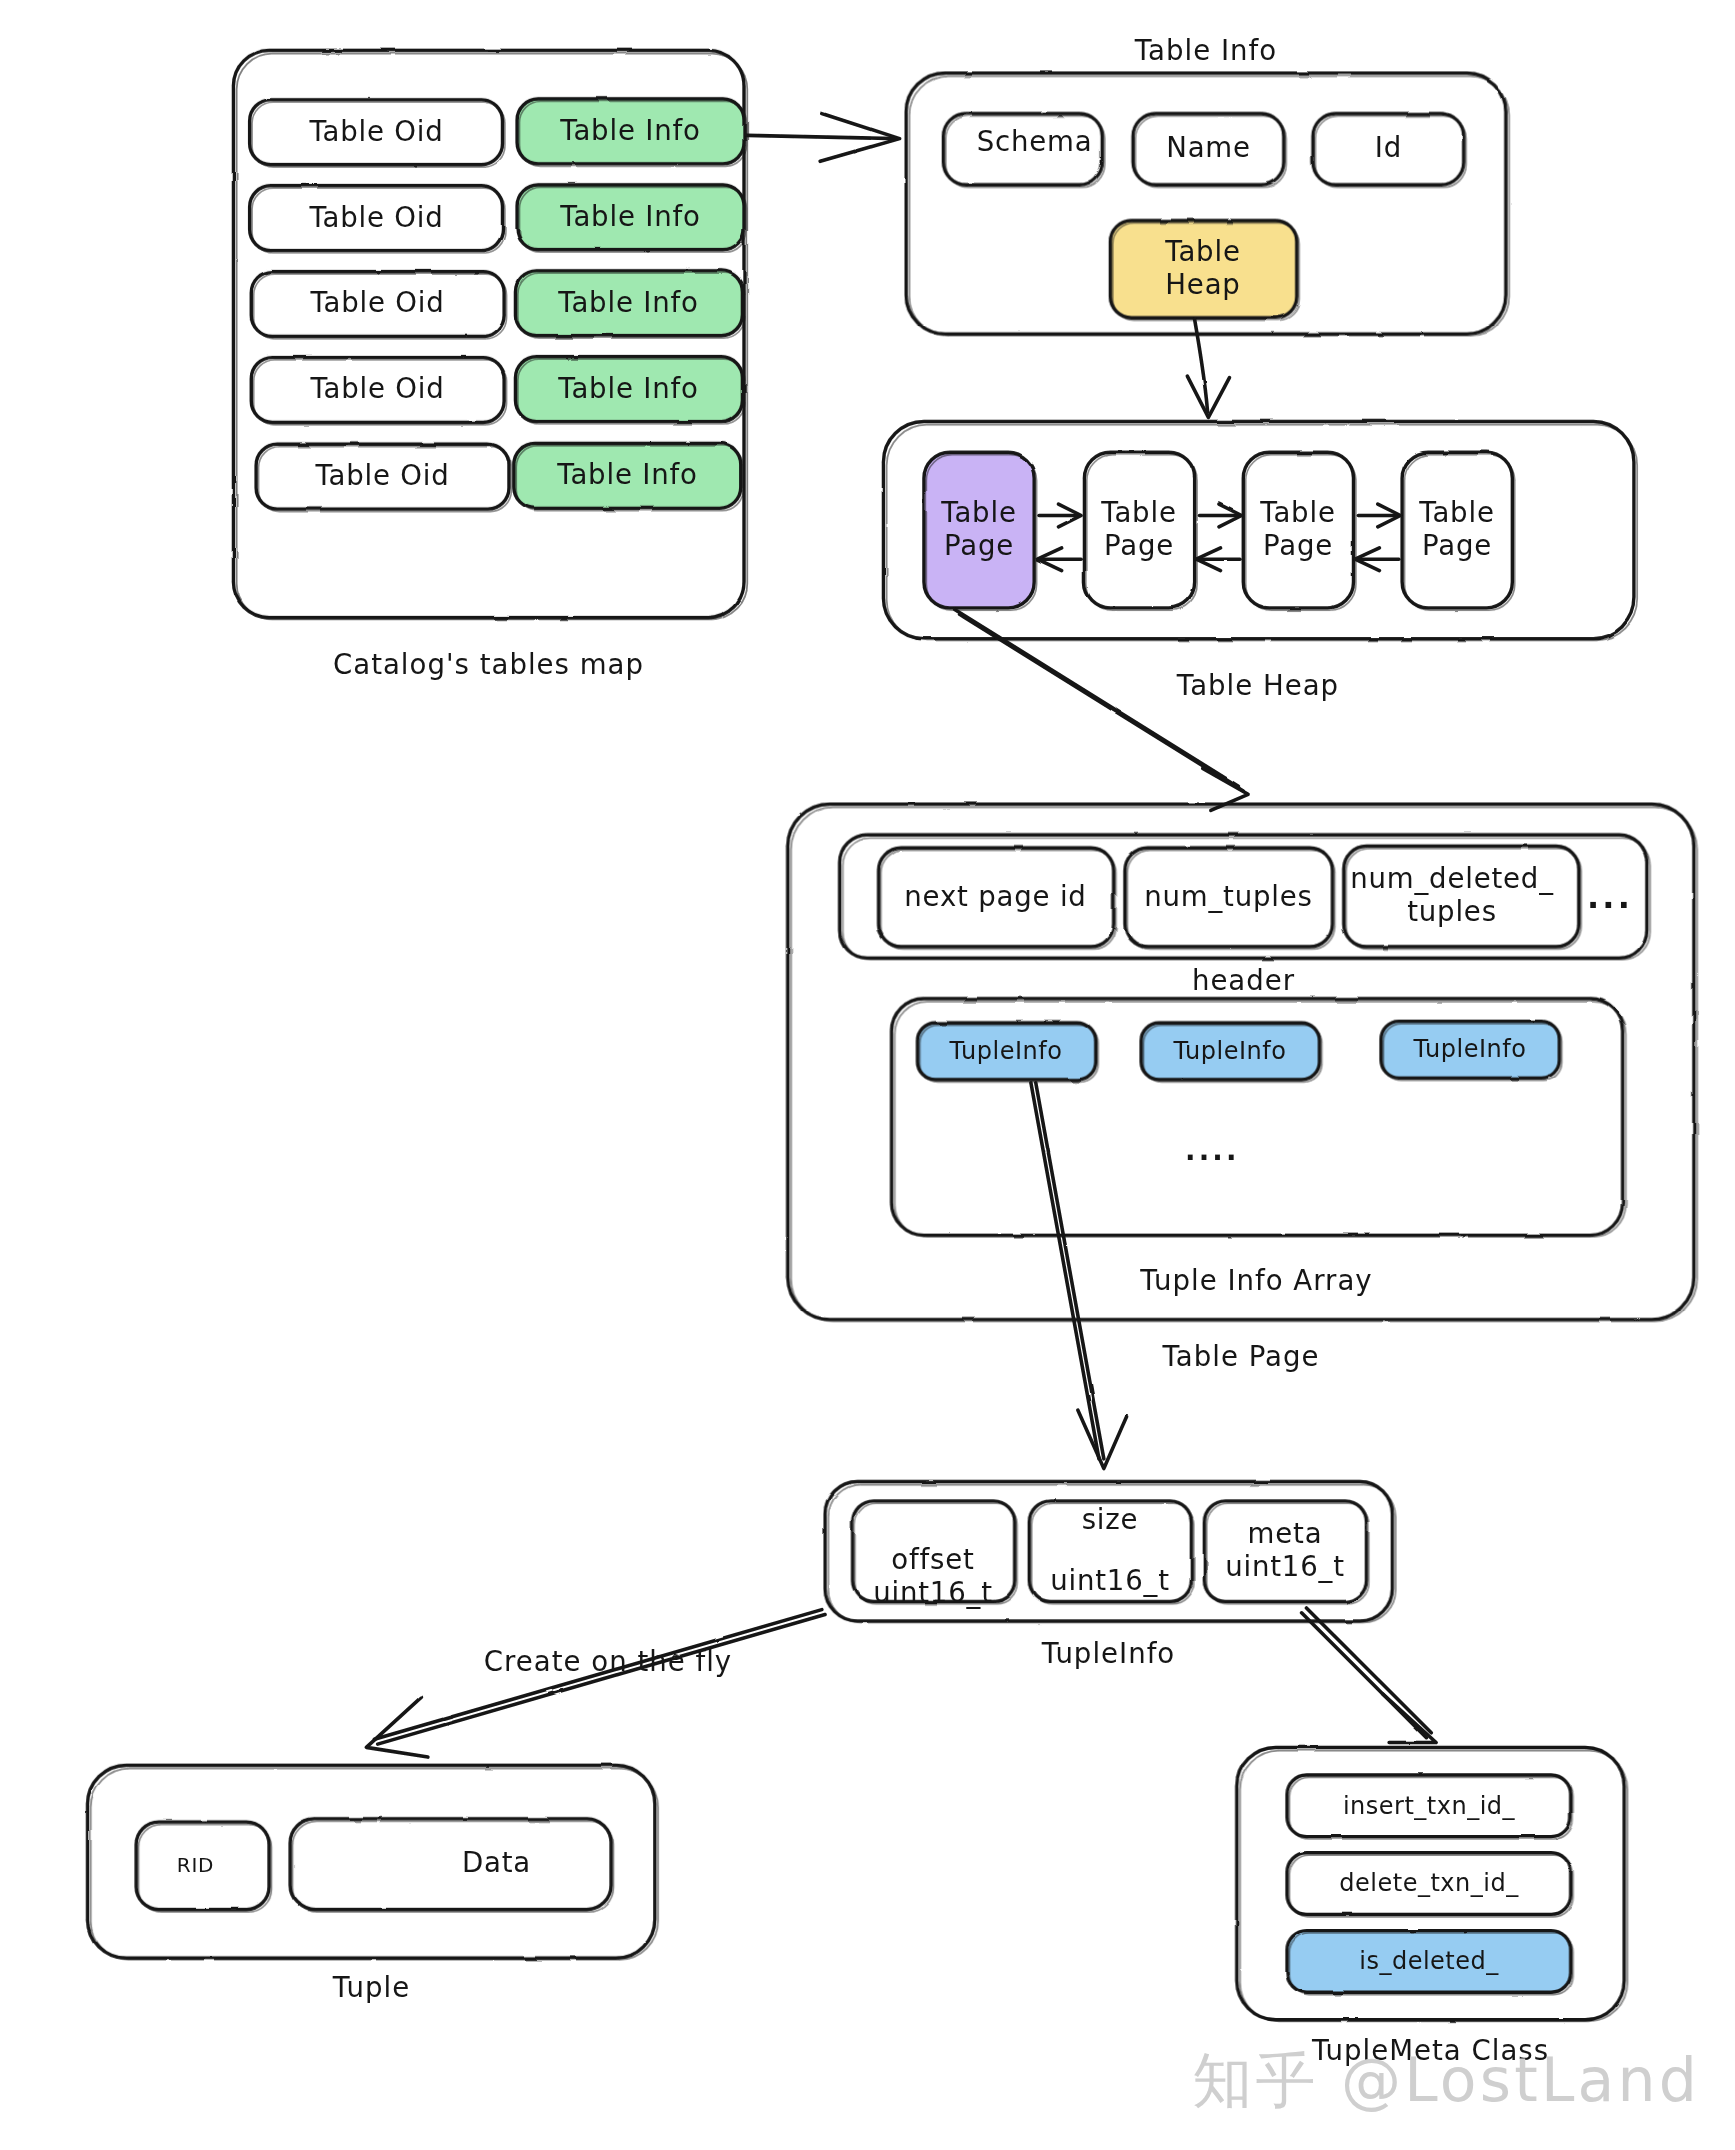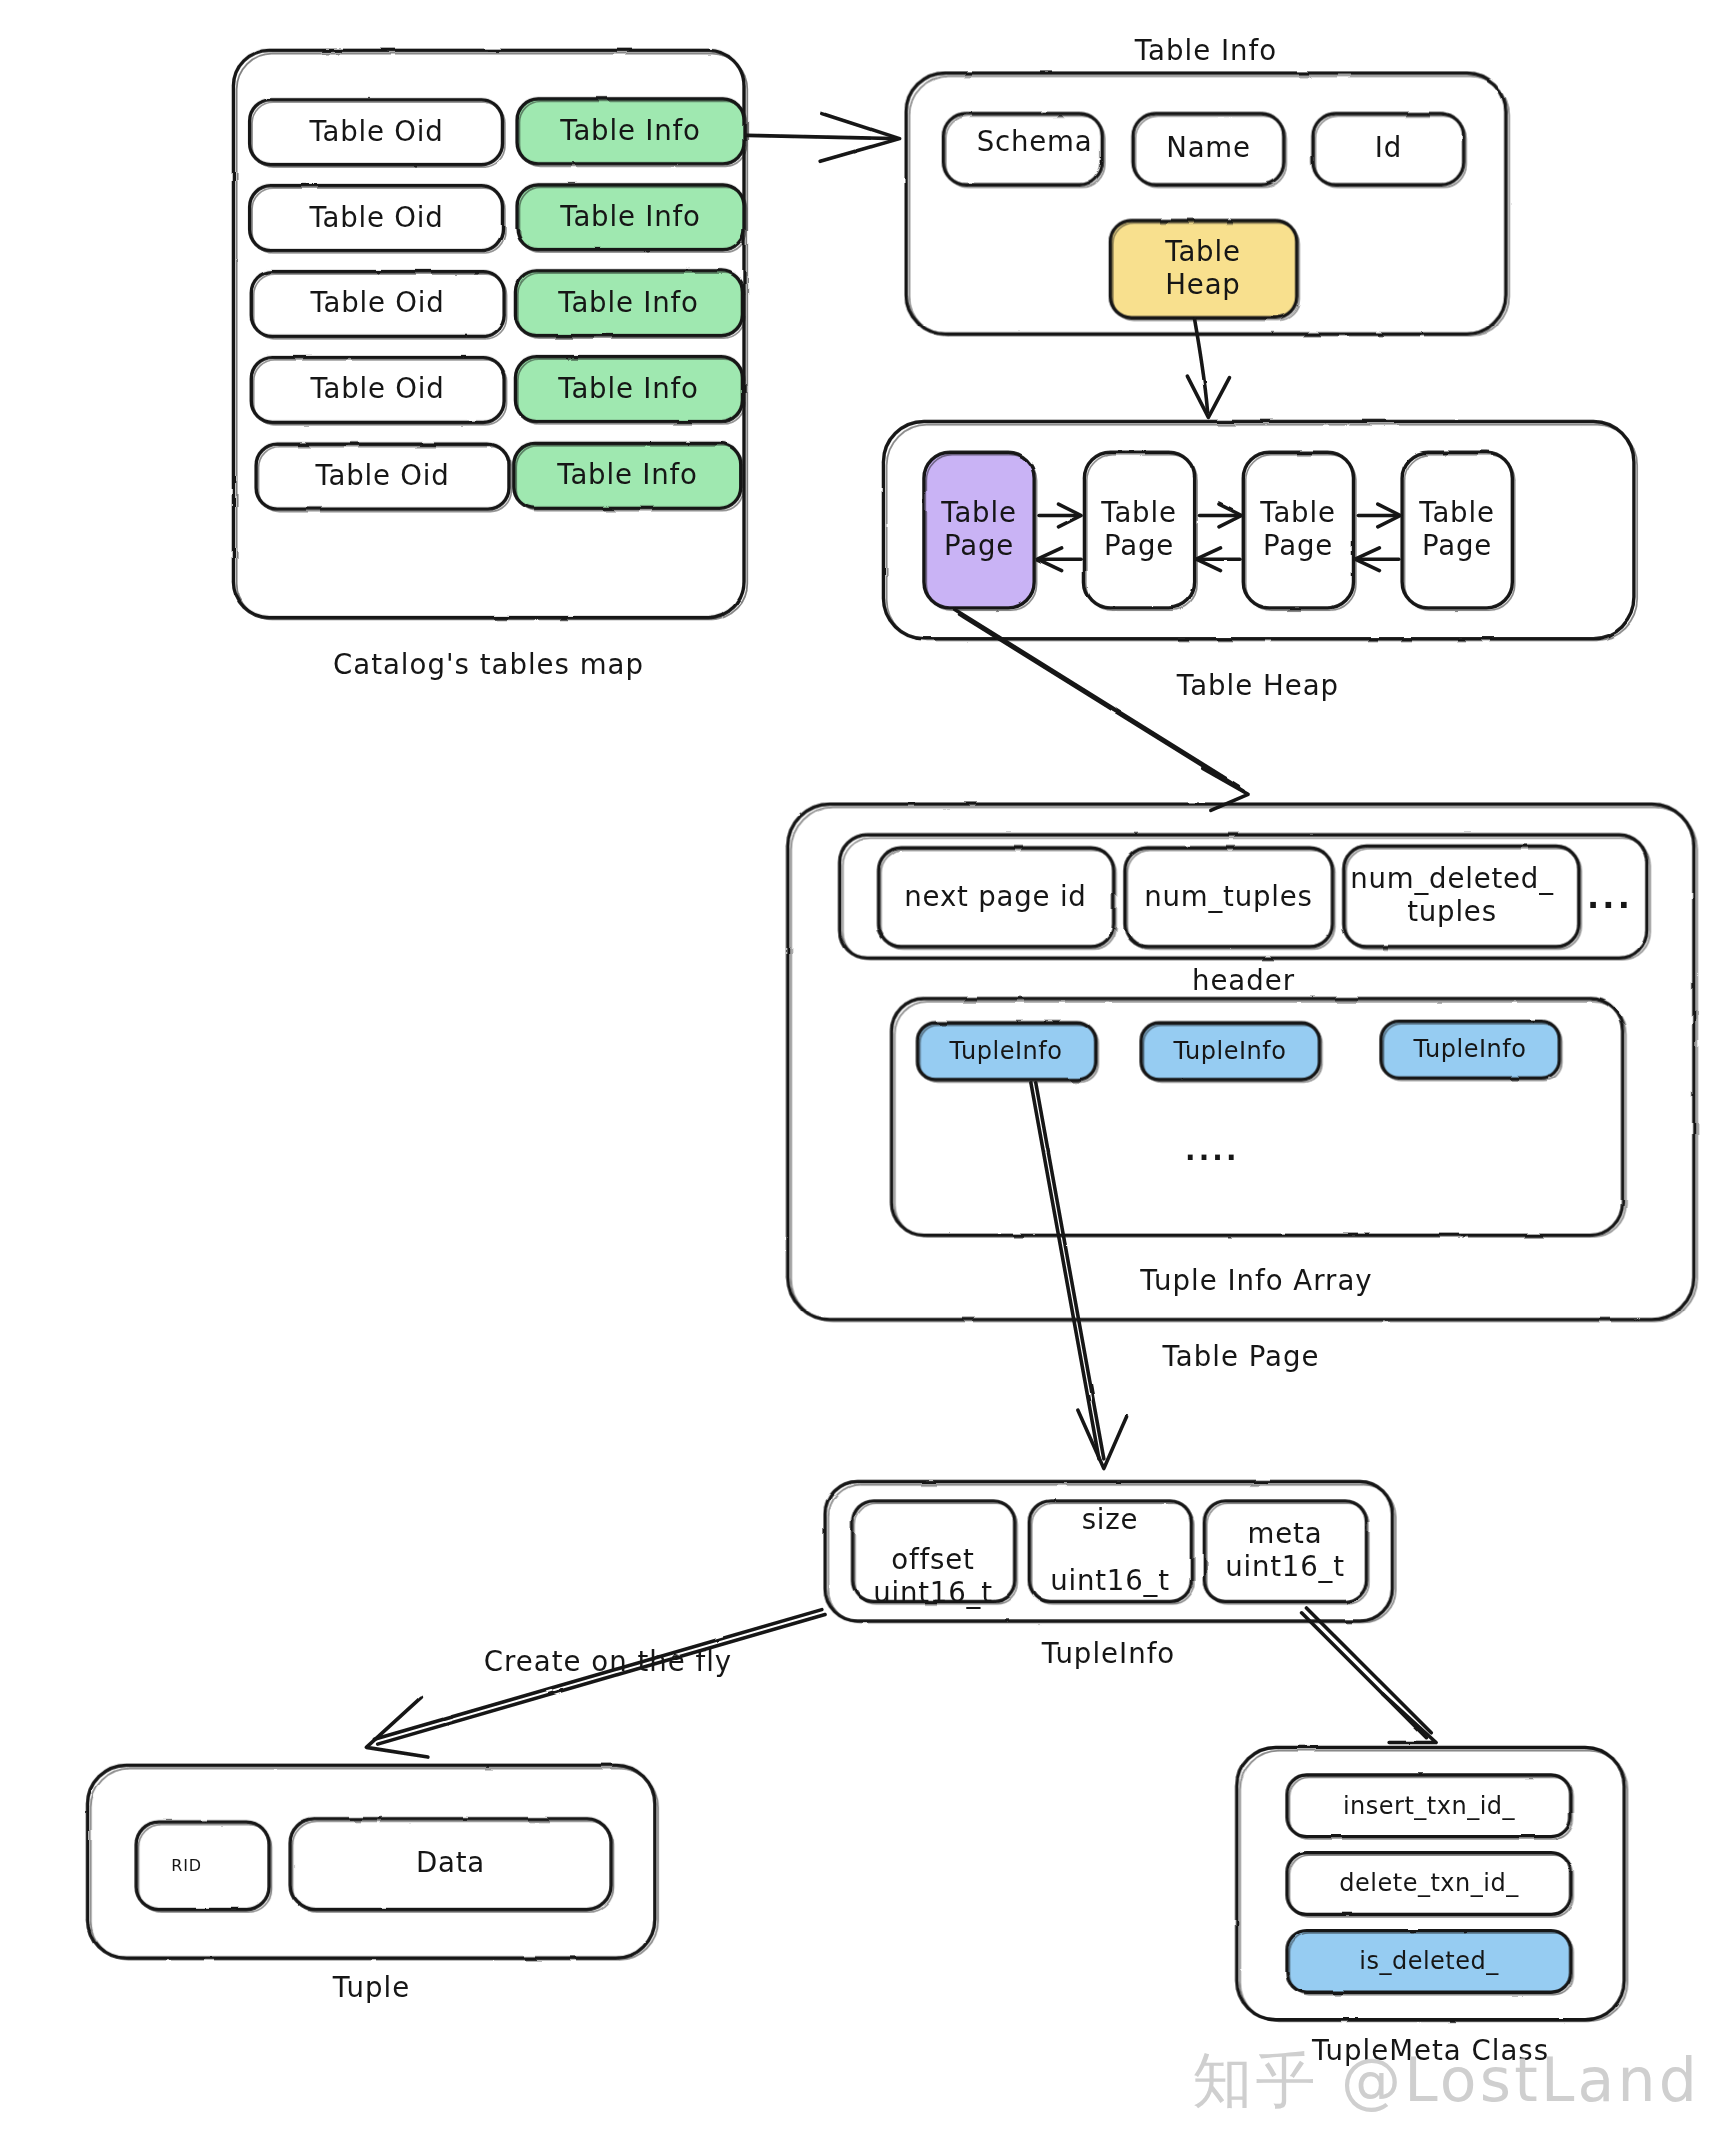--- a/index.html
+++ b/index.html
@@ -274,22 +274,22 @@
     <span>uint16_t</span>
   </div>
   <div class="lbl node-text" style="left:1204px;top:1501px;width:162px;height:100px;flex-direction:column;">
     <span>meta</span>
     <span>uint16_t</span>
   </div>
   <div class="cap" style="left:825px;top:1637px;width:567px;">TupleInfo</div>
 
   <div class="cap" style="left:438px;top:1645px;width:340px;">Create on the fly</div>
 
-  <div class="lbl node-text" style="left:120px;top:1822px;width:133px;height:88px;font-size:16px;">RID</div>
-  <div class="lbl node-text" style="left:290px;top:1818px;width:321px;height:91px;">Data</div>
+  <div class="lbl node-text" style="left:129px;top:1822px;width:133px;height:88px;font-size:20px;">RID</div>
+  <div class="lbl node-text" style="left:290px;top:1818px;width:321px;height:91px;padding-left:46px;">Data</div>
   <div class="cap" style="left:88px;top:1971px;width:567px;">Tuple</div>
 
   <div class="lbl small-text" style="left:1287px;top:1775px;width:284px;height:62px;">insert_txn_id_</div>
   <div class="lbl small-text" style="left:1287px;top:1852px;width:284px;height:62px;">delete_txn_id_</div>
   <div class="lbl small-text" style="left:1287px;top:1930px;width:284px;height:62px;">is_deleted_</div>
   <div class="cap" style="left:1237px;top:2034px;width:387px;">TupleMeta Class</div>
 
   <div class="wm">知乎 @LostLand</div>
 
 </div>

